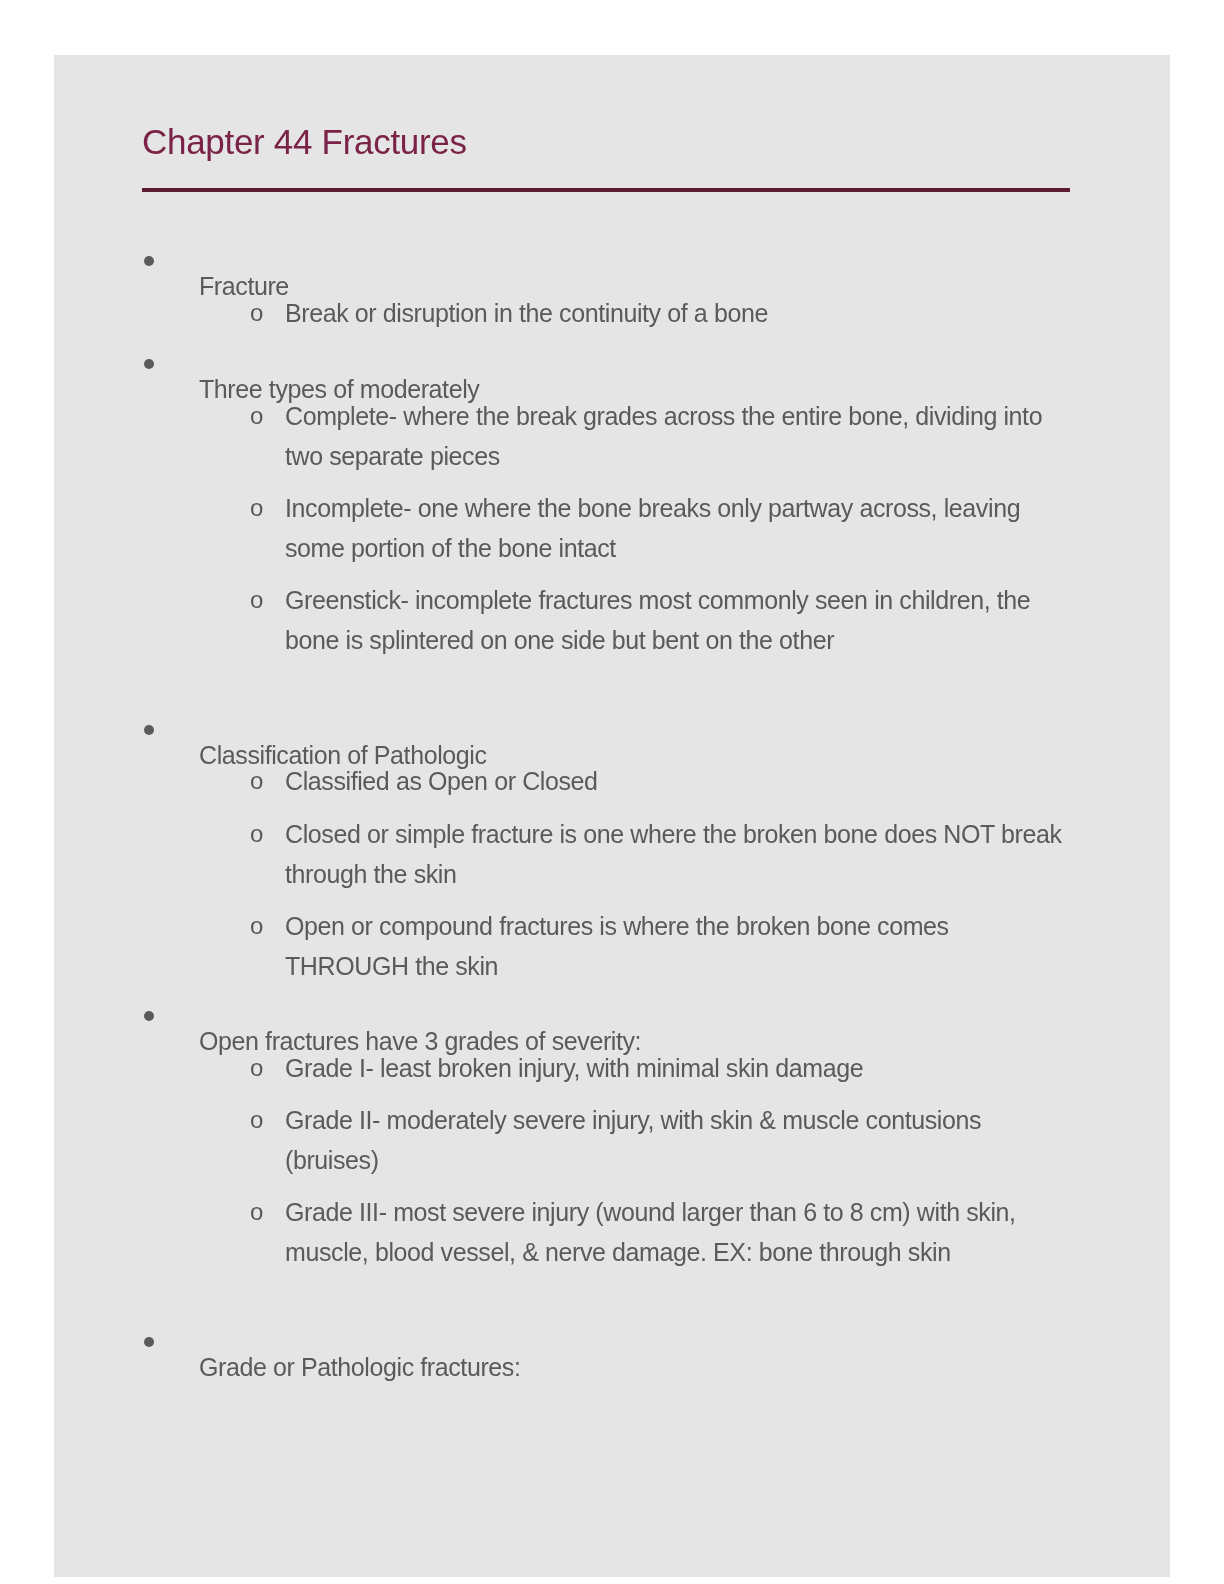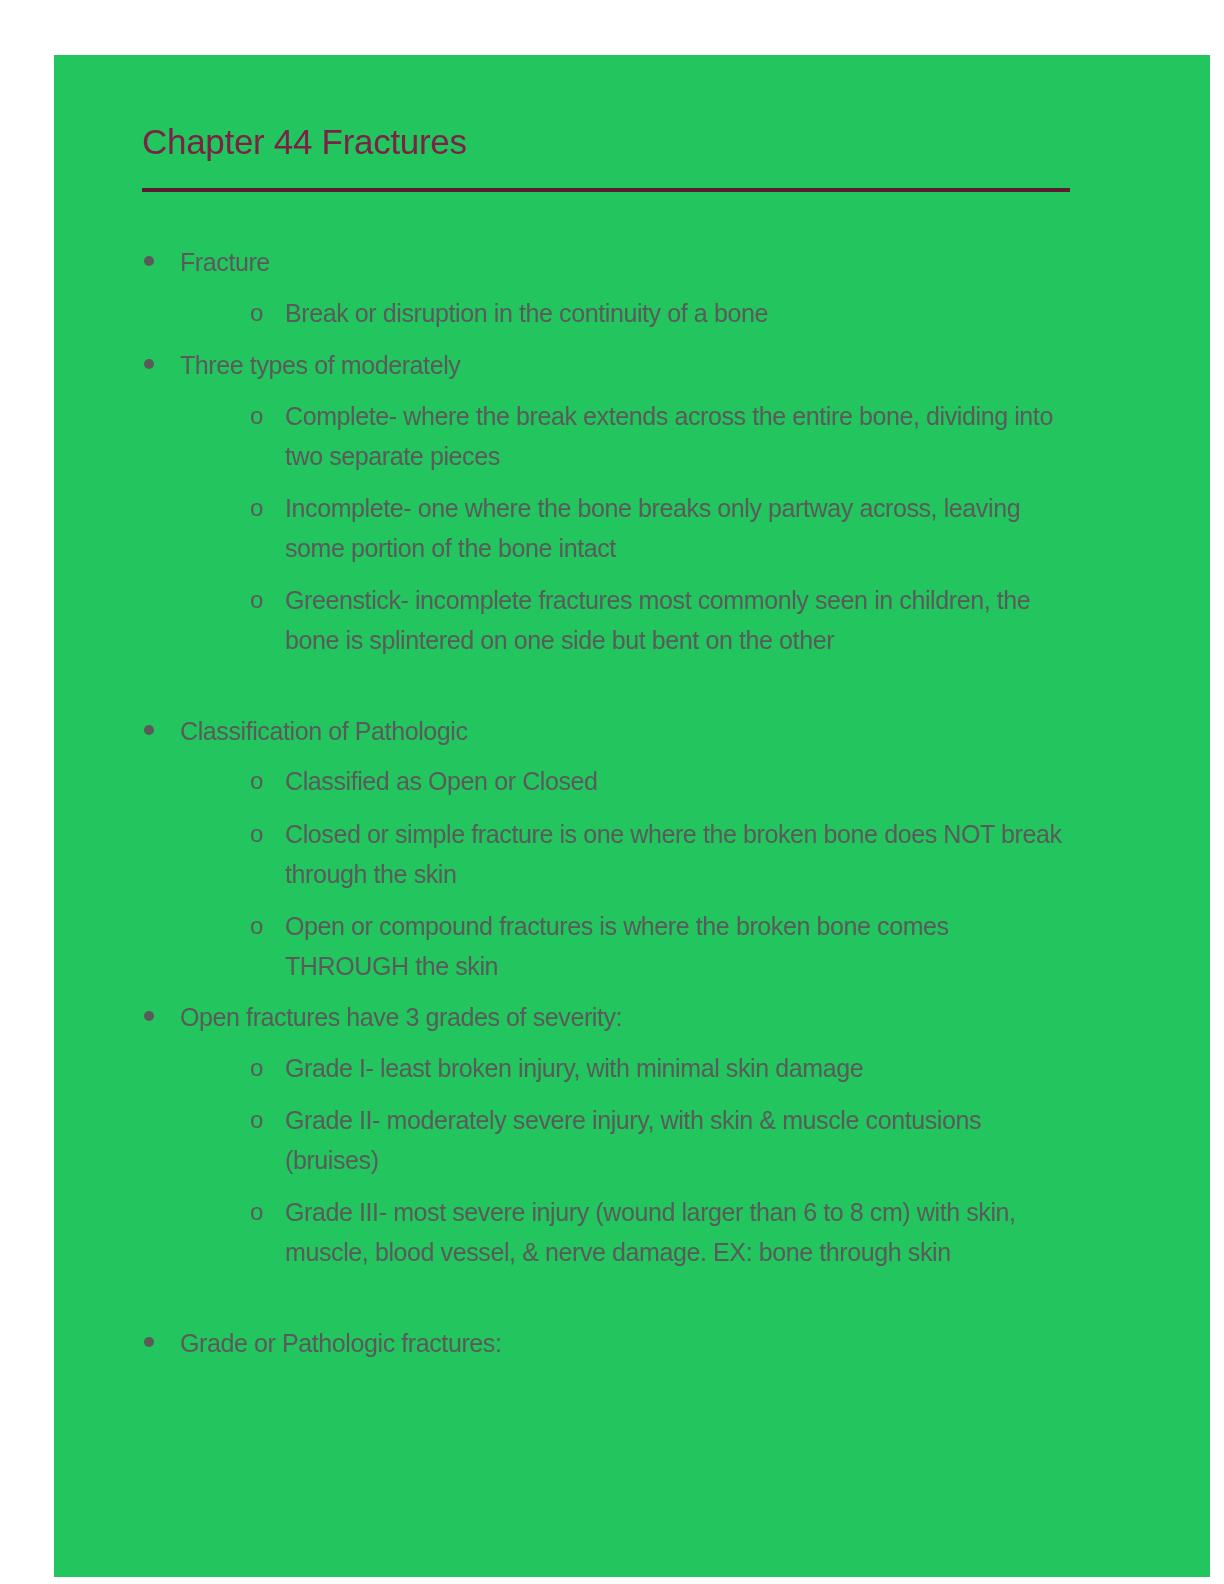--- a/index.html
+++ b/index.html
@@ -1,20 +1,19 @@
 <!DOCTYPE html>
 <html><head>
 <meta charset="utf-8">
 <style>
   html, body { margin:0; padding:0; }
   body { width:1224px; height:1584px; background:#ffffff; position:relative; overflow:hidden; }
   .page {
     position:absolute; left:54px; top:55px; width:1116px; height:1522px;
-    background:#22c55e;
-    padding-left:40px;
+    background:#e5e5e5;
   }
   .title {
     position:absolute; left:88px; top:64px;
     font-family:"Liberation Sans", sans-serif;
     font-size:35px; color:#7a2346; letter-spacing:-0.3px;
     margin:0; font-weight:normal; line-height:46px;
   }
   .rule {
     position:absolute; left:88px; top:133px; width:928px; height:4px;
     background:#5c1d33;
@@ -22,21 +21,21 @@
   .content {
     position:absolute; left:0; top:0; width:100%;
     font-family:"Liberation Sans", sans-serif;
     color:#5a5a5a; font-size:25px; letter-spacing:-0.4px;
   }
   .l1, .l2 { position:absolute; line-height:40px; }
   .l1 .bullet {
     position:absolute; left:90px; width:10px; height:10px; border-radius:50%;
     background:#5a5a5a; top:14px;
   }
-  .l1 .txt { position:absolute; left:126px; white-space:nowrap; }
+  .l1 .txt { position:absolute; left:145px; white-space:nowrap;margin-top:24px; }
   .l2 .bullet {
     position:absolute; left:196px; top:0; font-size:24px;
   }
   .l2 .txt { position:absolute; left:231px; width:780px; }
 </style>
 </head>
 <body>
 
 <div class="page">
   <h1 class="title">Chapter 44 Fractures</h1>
@@ -52,21 +51,21 @@
       <span class="bullet">o</span>
       <span class="txt">Break or disruption in the continuity of a bone</span>
     </div>
 
     <div class="l1" style="top:290px;">
       <span class="bullet"></span>
       <span class="txt">Three types of moderately</span>
     </div>
     <div class="l2" style="top:341px;">
       <span class="bullet">o</span>
-      <span class="txt">Complete- where the break extends across the entire bone, dividing into two separate pieces</span>
+      <span class="txt">Complete- where the break grades across the entire bone, dividing into two separate pieces</span>
     </div>
     <div class="l2" style="top:433px;">
       <span class="bullet">o</span>
       <span class="txt">Incomplete- one where the bone breaks only partway across, leaving some portion of the bone intact</span>
     </div>
     <div class="l2" style="top:525px;">
       <span class="bullet">o</span>
       <span class="txt">Greenstick- incomplete fractures most commonly seen in children, the bone is splintered on one side but bent on the other</span>
     </div>
 

